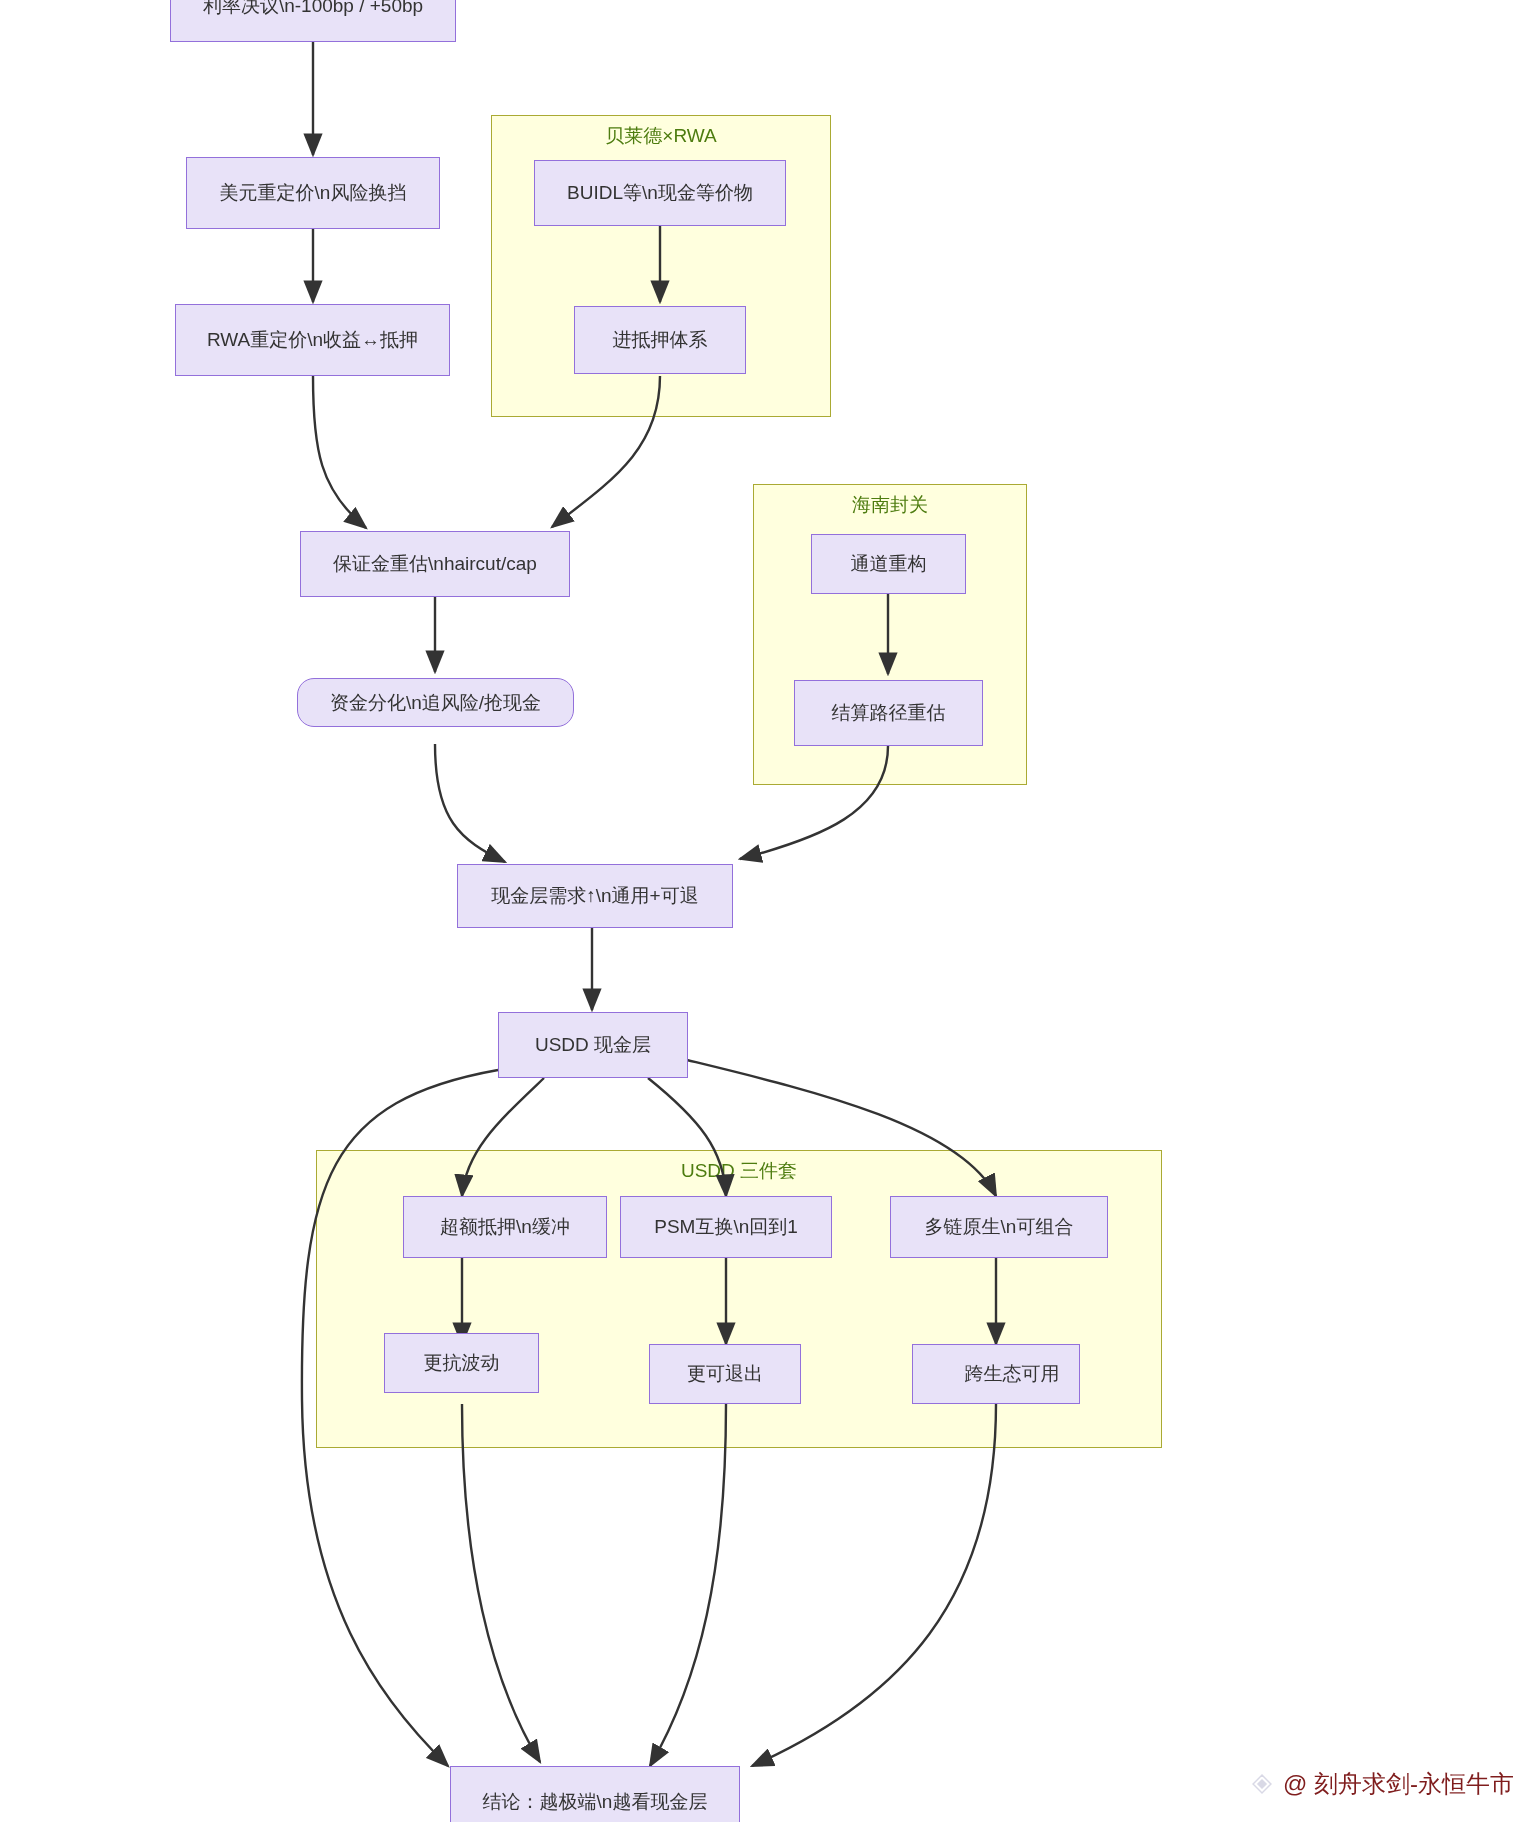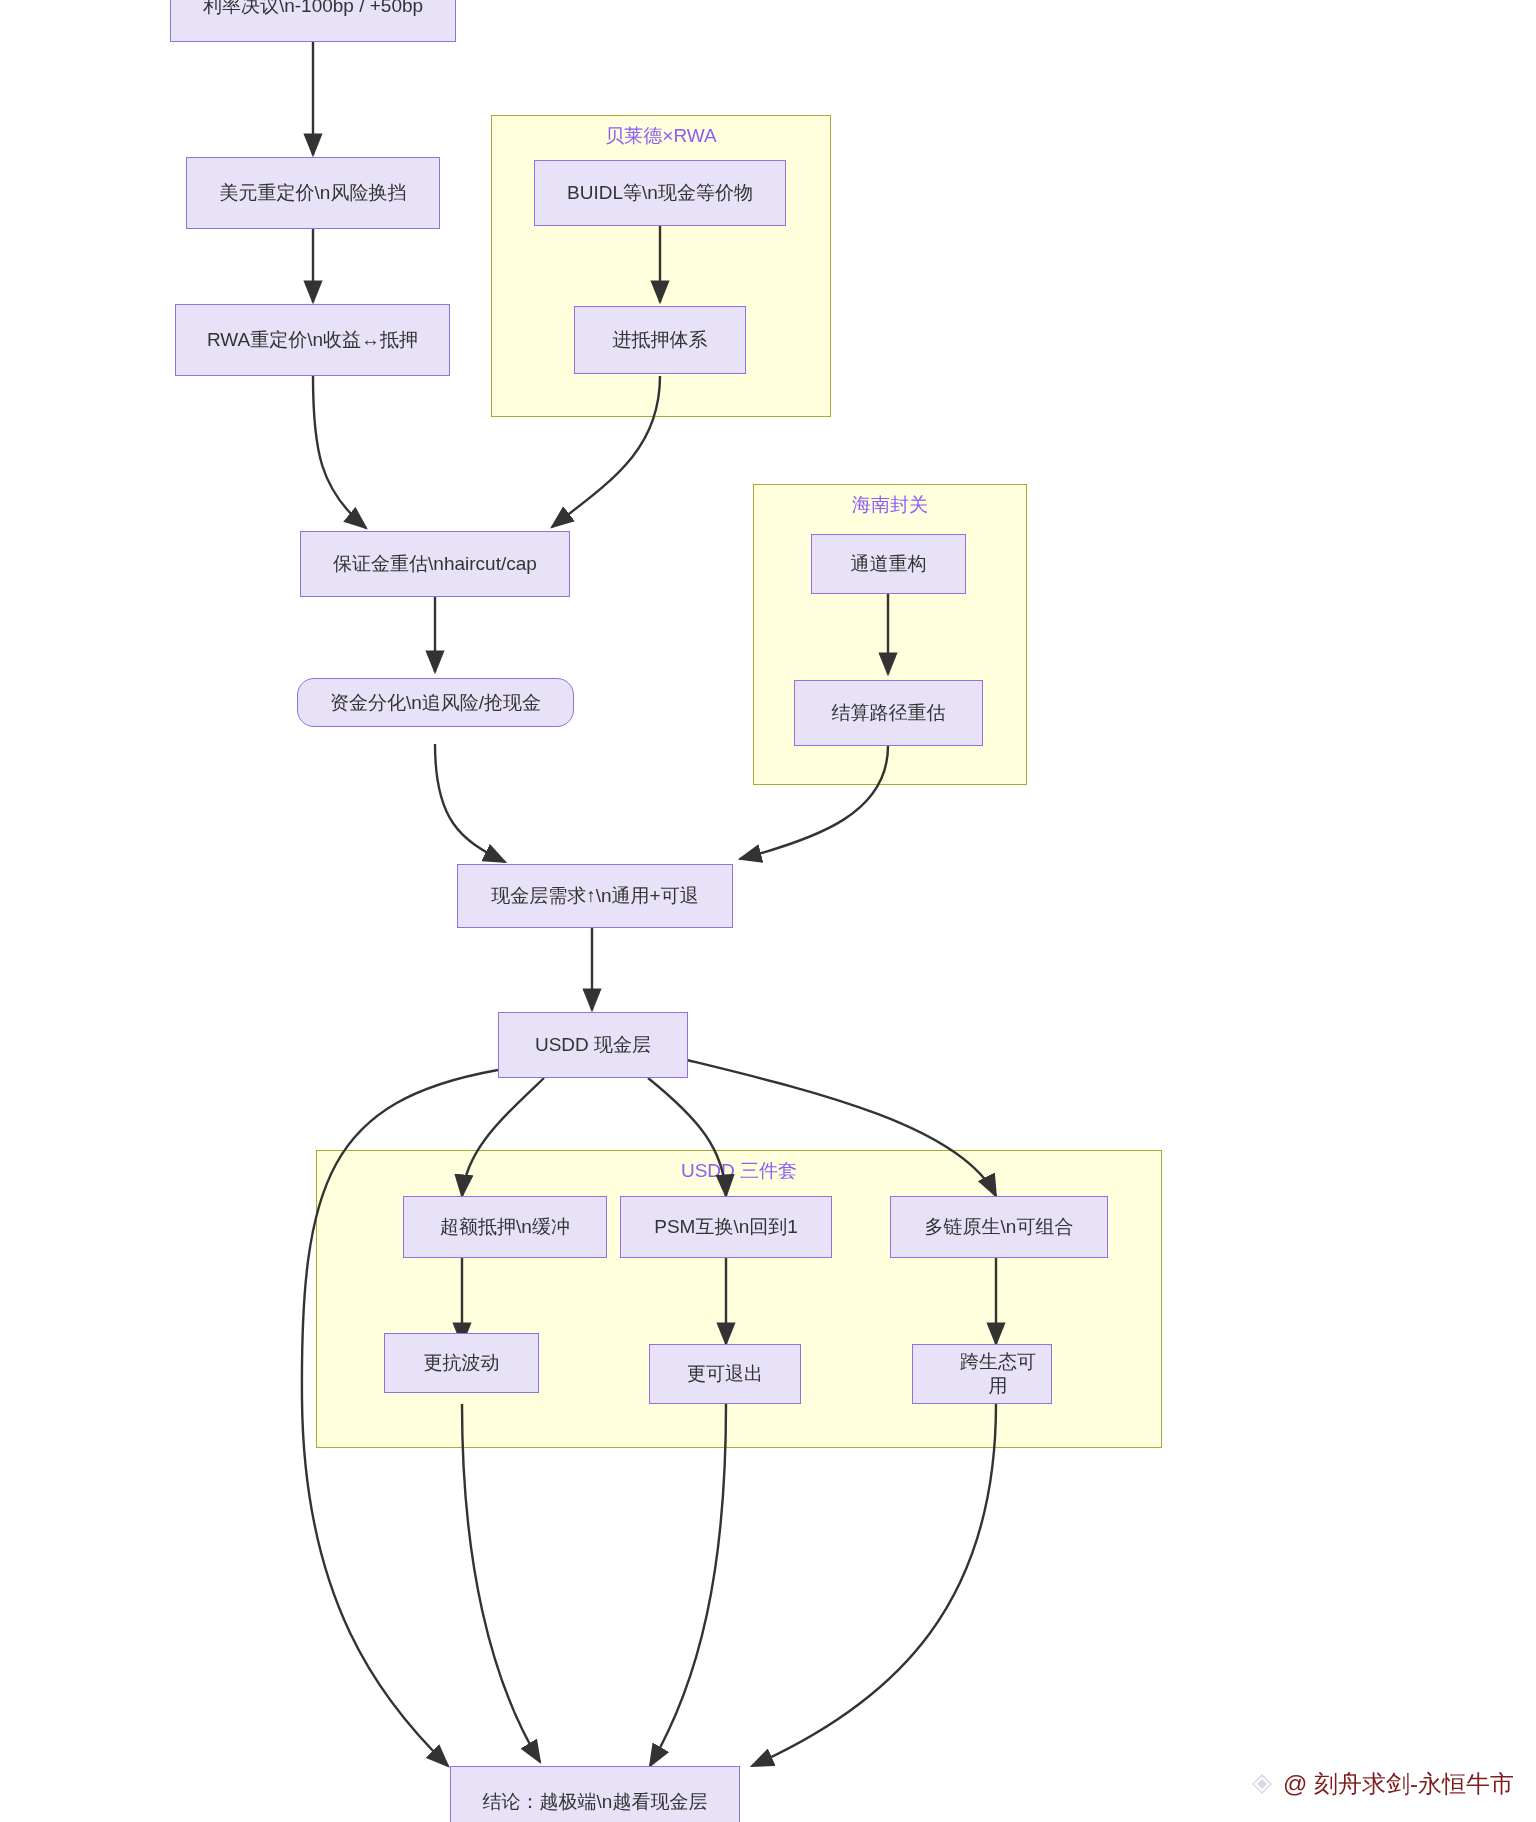--- a/index.html
+++ b/index.html
@@ -2,21 +2,21 @@
 <html><head>
 <meta charset="utf-8">
 <style>
   html,body{margin:0;padding:0;background:#ffffff;}
   body{width:1536px;height:1822px;position:relative;overflow:hidden;
        font-family:"Liberation Sans","DejaVu Sans",sans-serif;}
   #canvas{position:absolute;left:0;top:0;width:1536px;height:1822px;}
   svg.edges{position:absolute;left:0;top:0;width:1536px;height:1822px;pointer-events:none;}
   .cluster{position:absolute;background:#ffffde;border:1px solid #aaaa33;box-sizing:border-box;}
   .cluster-title{position:absolute;left:0;right:0;top:9px;text-align:center;
-      font-size:19px;color:#8b5cf6;line-height:22px;white-space:nowrap;}
+      font-size:19px;color:#4d7c0f;line-height:22px;white-space:nowrap;}
   .node{position:absolute;background:#e8e2f8;border:1px solid #9370db;
       box-sizing:border-box;display:flex;align-items:center;justify-content:center;
       font-size:19px;color:#333333;text-align:center;line-height:24px;padding:0 8px;}
   .wm{position:absolute;right:22px;bottom:22px;display:flex;align-items:center;gap:8px;
       color:#7f1d1d;font-size:24px;white-space:nowrap;}
   .wm-logo{width:26px;height:26px;}
 </style>
 </head>
 <body>
 
@@ -121,21 +121,21 @@
   </div>
 
   <div class="node" style="left:384px;top:1333px;width:155px;height:60px;">
     <span>更抗波动</span>
   </div>
 
   <div class="node" style="left:649px;top:1344px;width:152px;height:60px;">
     <span>更可退出</span>
   </div>
 
-  <div class="node" style="left:912px;top:1344px;width:140px;height:60px;padding-left:40px;">
+  <div class="node" style="left:912px;top:1344px;width:168px;height:60px;padding-left:40px;">
     <span>跨生态可用</span>
   </div>
 
   <div class="node" style="left:450px;top:1766px;width:290px;height:72px;">
     <span>结论：越极端\n越看现金层</span>
   </div>
 
   <div class="wm">
     <svg class="wm-logo" viewBox="0 0 32 32">
       <g fill="none" stroke="#d9d9e6" stroke-width="1.8">

